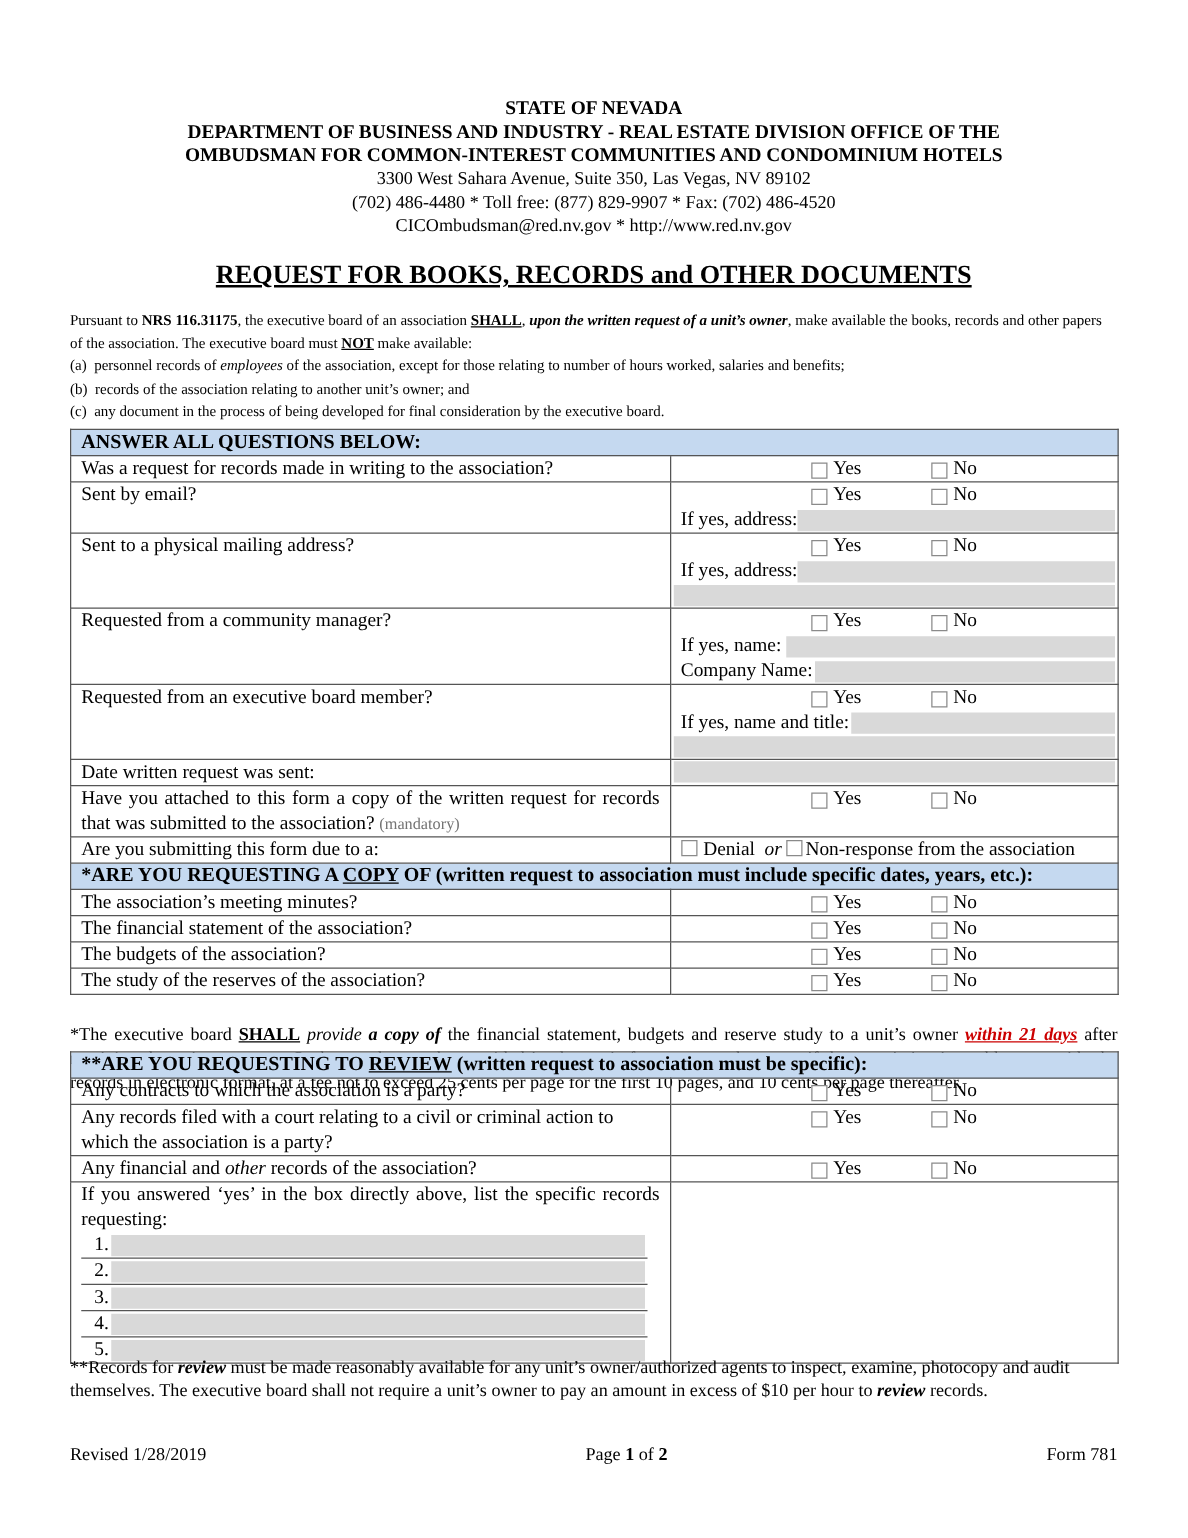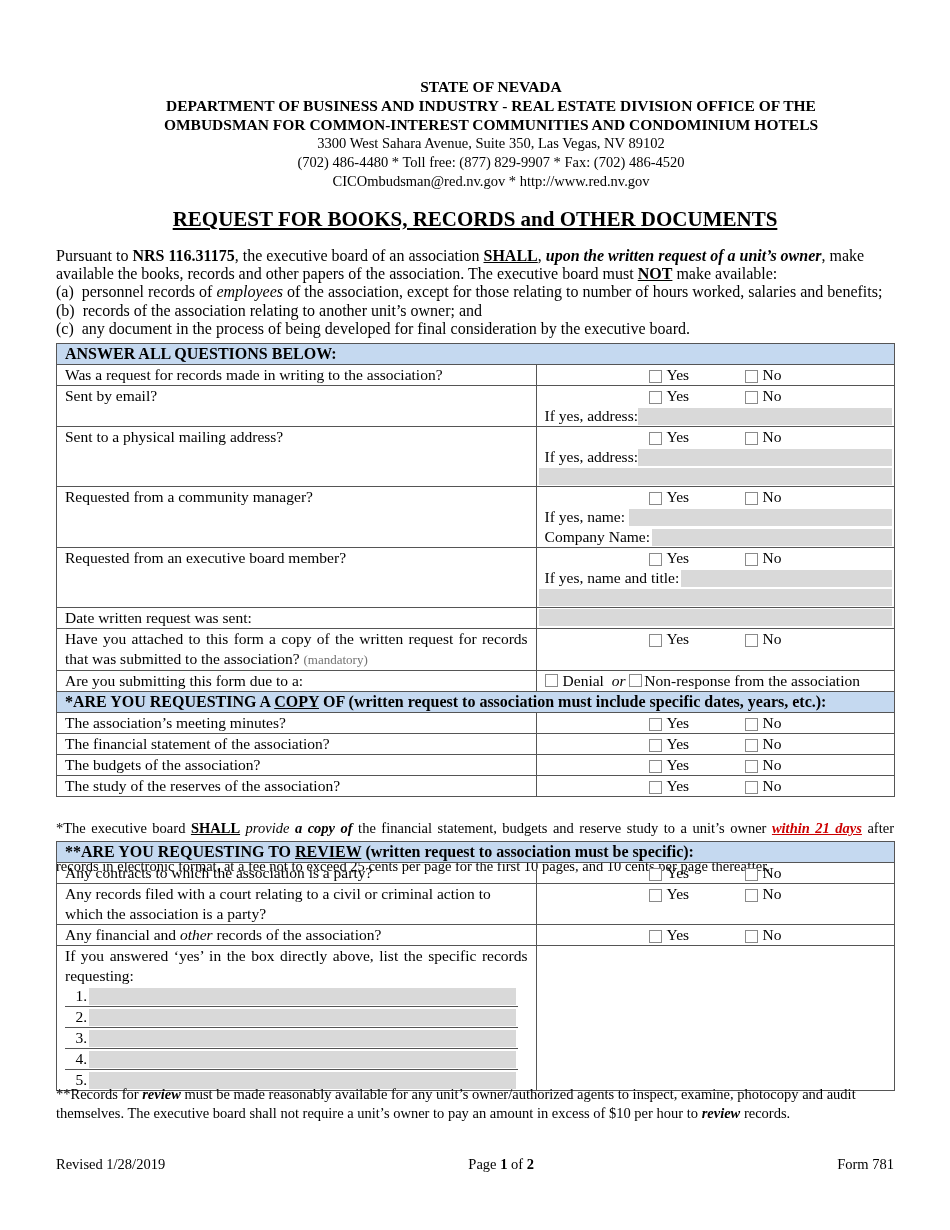--- a/index.html
+++ b/index.html
@@ -1,23 +1,23 @@
 <!DOCTYPE html>
 <html><head>
 <meta charset="utf-8">
 <style>
   html, body { margin: 0; padding: 0; background: #ffffff; }
   body { width: 950px; height: 1230px; position: relative; font-family: "Liberation Serif", serif; color: #000; font-size: 15px; }
   .page { position: absolute; left: 56px; top: 0; width: 838px; }
   .hdr { text-align: center; line-height: 19px; }
   .hdr .b { font-weight: bold; font-size: 15.5px; }
   .hdr .n { font-size: 14.5px; }
-  #hdr { position: absolute; top: 77px; left: 16px; width: 838px; }
+  #hdr { position: absolute; top: 77px; left: 0; width: 838px; }
   #title { position: absolute; top: 207px; left: 0; width: 838px; text-align: center; font-weight: bold; font-size: 21px; text-decoration: underline; }
-  #intro { position: absolute; top: 247px; left: 0; width: 838px; font-size: 16px; line-height: 18.2px; }
+  #intro { position: absolute; top: 247px; left: 0; width: 838px; font-size: 12px; line-height: 18.2px; }
   .u { text-decoration: underline; }
   .bi { font-weight: bold; font-style: italic; }
   .red { color: #cc0000; }
   table.frm { position: absolute; left: 0; width: 839px; border-collapse: collapse; font-size: 15.5px; }
   table.frm td { border: 1px solid #555; padding: 0 8px; vertical-align: top; line-height: 20px; }
   table.frm td.q { width: 458px; }
   table.frm td.a { width: 346px; padding: 0 0 0 8px; }
   tr.sec td { background: #c5d9f0; font-weight: bold; font-size: 16px; }
   .yn { display: flex; padding-left: 104px; }
   .yn .opt { display: inline-flex; align-items: center; width: 96px; }

